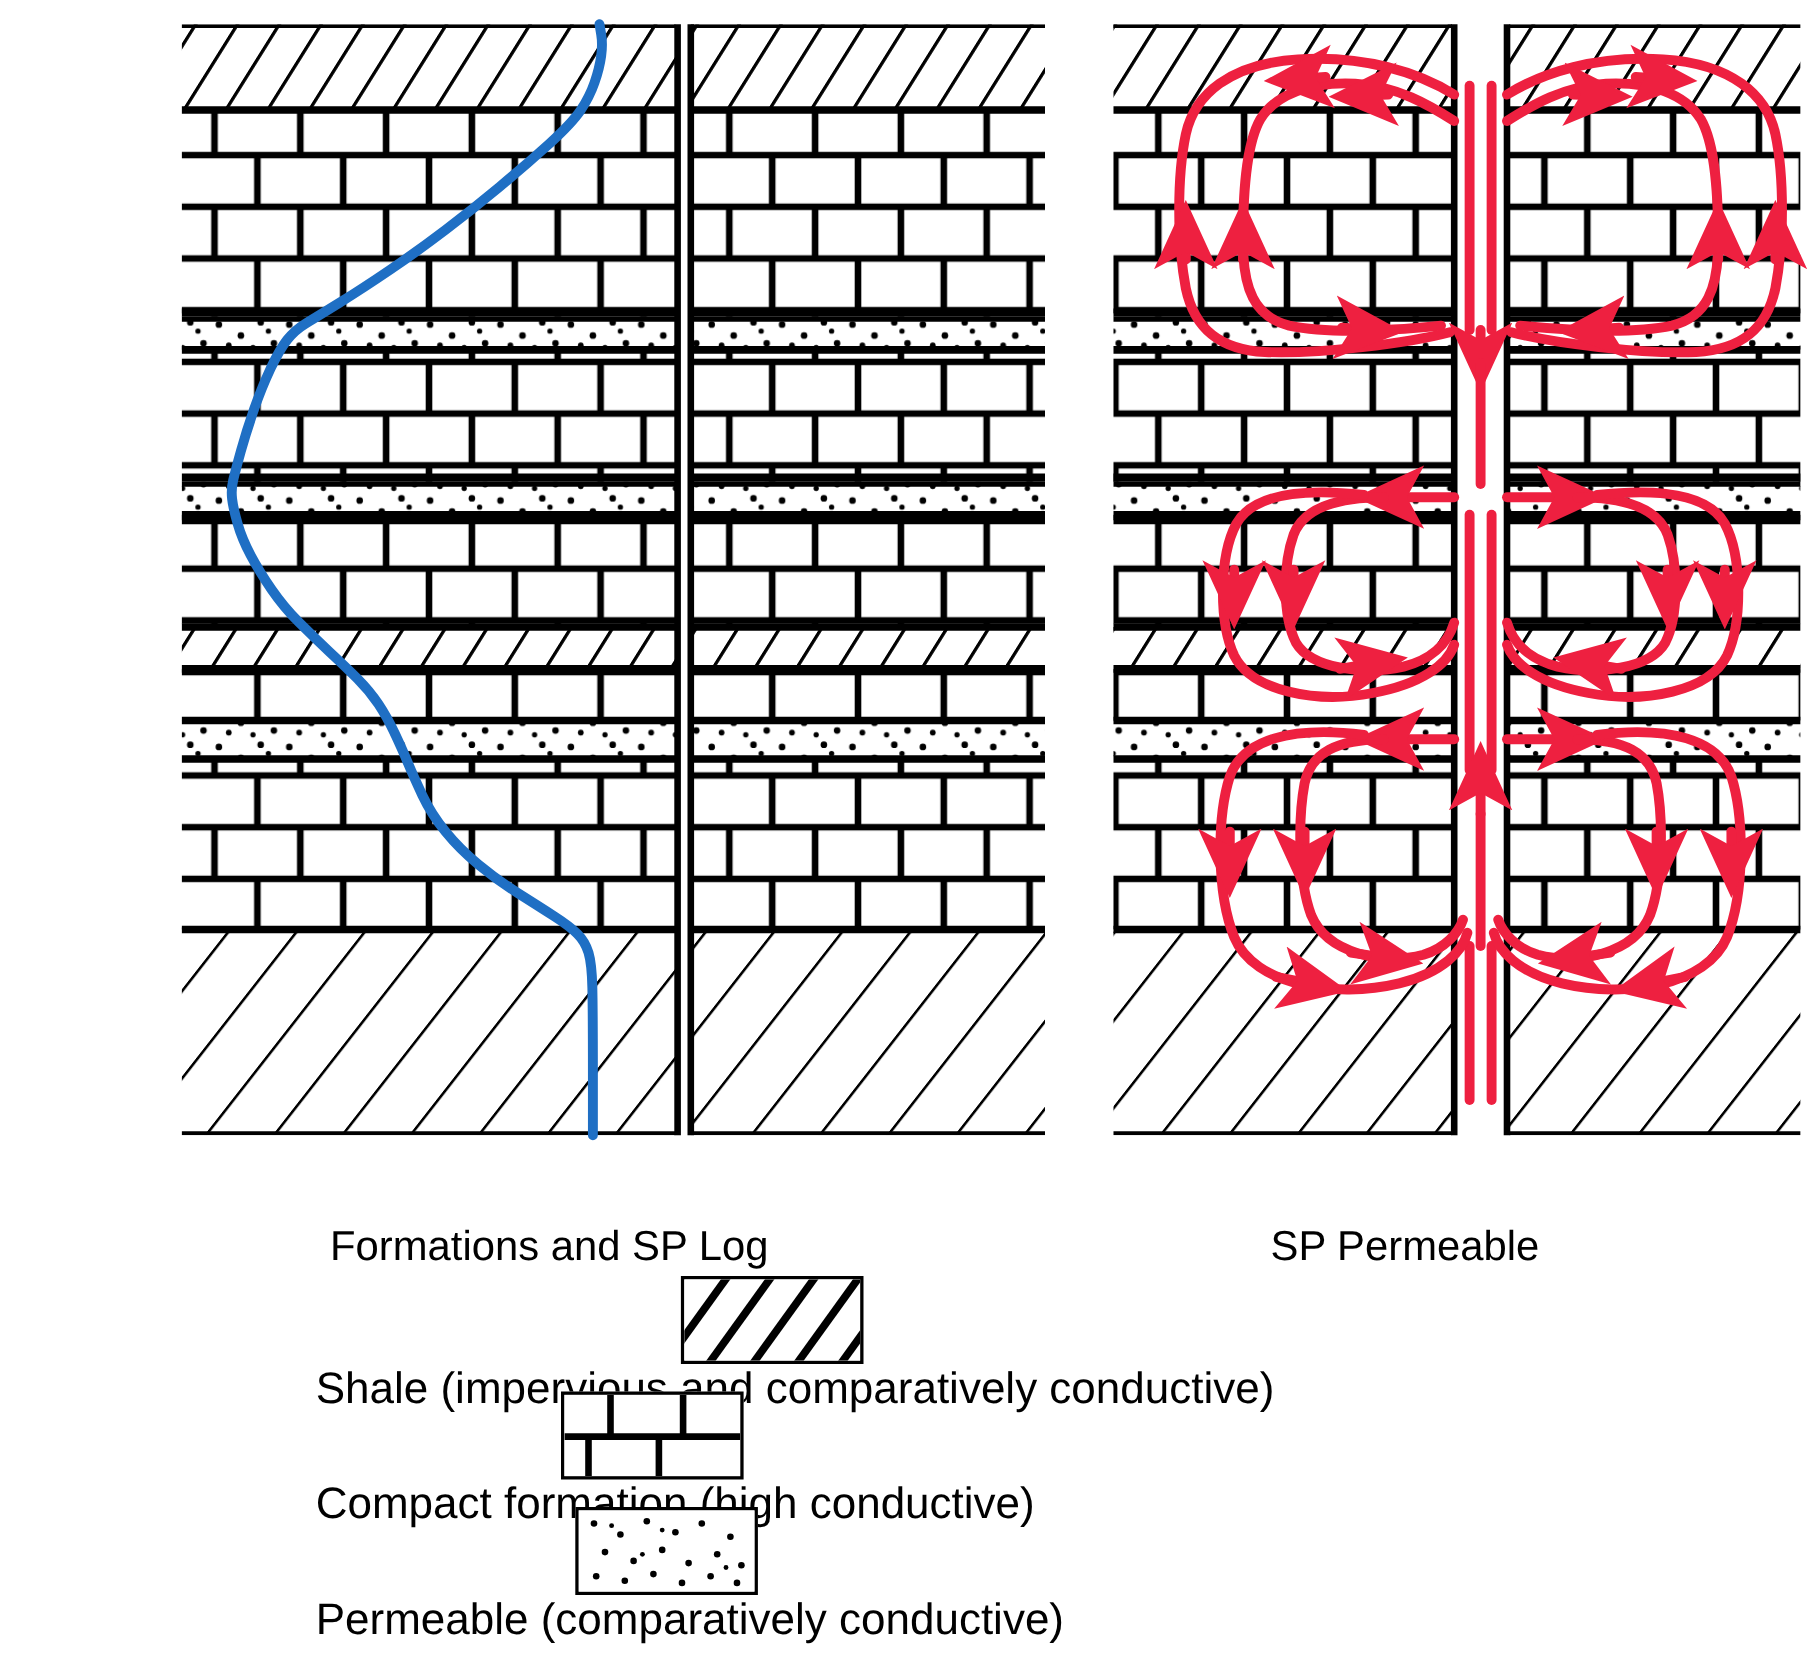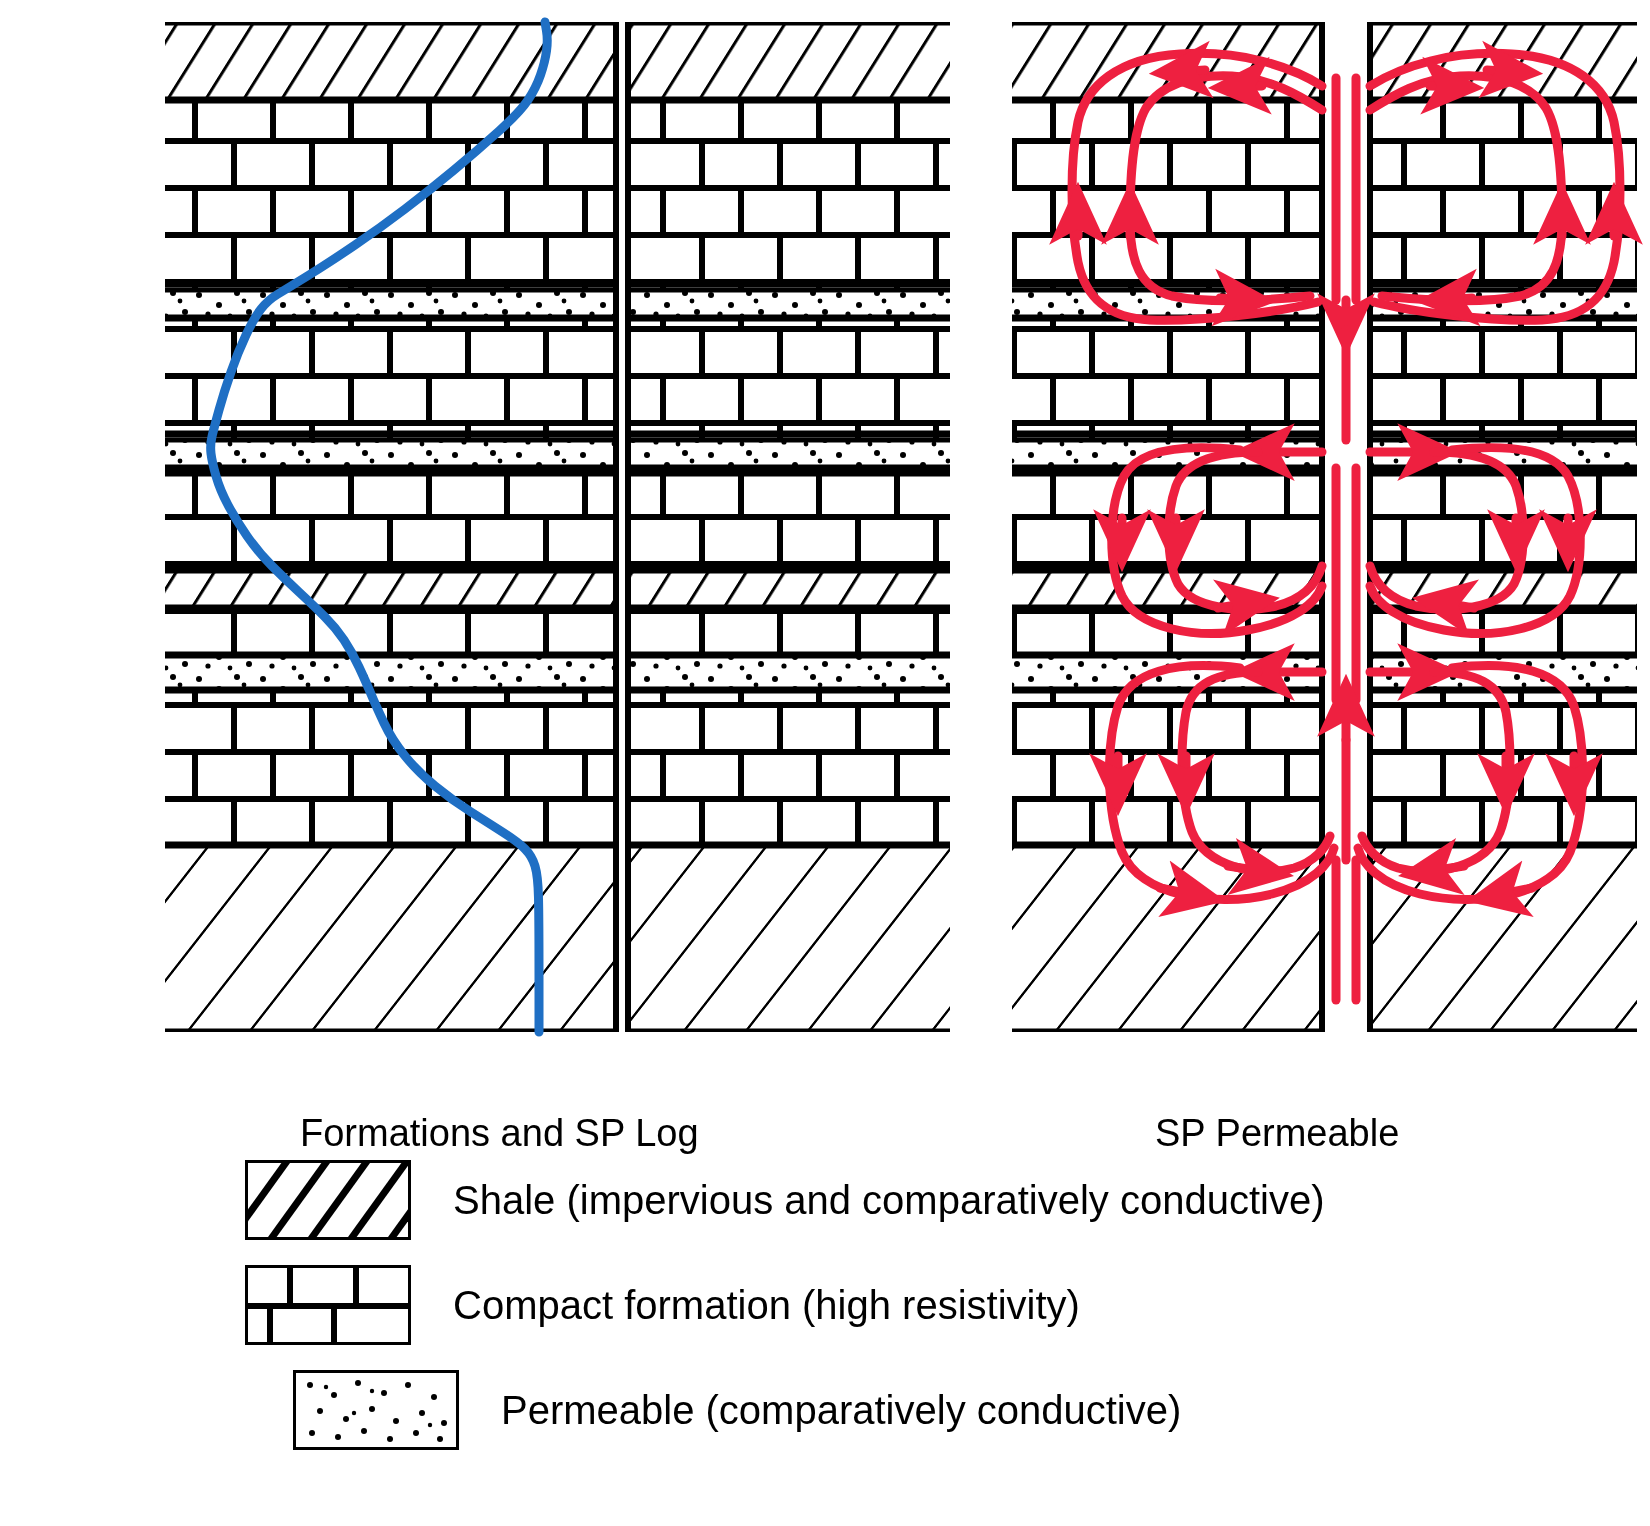--- a/index.html
+++ b/index.html
@@ -5,21 +5,21 @@
   html,body{margin:0;padding:0;background:#fff;}
   body{width:1650px;height:1526px;position:relative;
        font-family:"Liberation Sans", sans-serif;color:#000;overflow:hidden;}
   .stage{position:absolute;left:0;top:0;width:1650px;height:1526px;}
   .labels{position:absolute;left:0;top:0;width:150px;height:1090px;}
   .lbl{position:absolute;font-size:44px;font-weight:400;letter-spacing:0px;
        white-space:nowrap;line-height:1;}
   .lbl sub{font-size:27px;vertical-align:baseline;position:relative;top:6px;
            font-weight:700;}
   .panel-title{position:absolute;font-size:38px;white-space:nowrap;}
-  .leg-row{position:absolute;display:flex;align-items:center;}
+  .leg-row{position:absolute;display:flex;align-items:center;flex-direction:column;}
   .leg-swatch{width:160px;height:74px;border:3px solid #000;background:#fff;
               position:relative;overflow:hidden;flex:0 0 auto;}
   .leg-text{font-size:40px;margin-left:42px;white-space:nowrap;}
   svg{display:block;}
 </style>
 </head>
 <body>
 
 <div class="stage">
 
@@ -255,24 +255,24 @@
           <rect width="160" height="74" fill="#fff"></rect>
           <g stroke="#000" stroke-width="6" fill="none">
             <line x1="0" y1="38" x2="160" y2="38"></line>
             <line x1="42" y1="0" x2="42" y2="38"></line>
             <line x1="108" y1="0" x2="108" y2="38"></line>
             <line x1="22" y1="38" x2="22" y2="74"></line>
             <line x1="86" y1="38" x2="86" y2="74"></line>
           </g>
         </svg>
       </div>
-      <div class="leg-text">Compact formation (high resistivity)</div>
+      <div class="leg-text">Compact formation (high conductive)</div>
     </div>
 
-    <div class="leg-row" style="left:245px;top:1370px;margin-left:48px;">
+    <div class="leg-row" style="left:245px;top:1370px;">
       <div class="leg-swatch">
         <svg width="160" height="74" viewBox="0 0 160 74">
           <rect width="160" height="74" fill="#fff"></rect>
           <g fill="#000">
             <circle cx="14" cy="12" r="3"></circle>
               <circle cx="38" cy="22" r="3"></circle>
             <circle cx="62" cy="10" r="3"></circle>
               <circle cx="88" cy="20" r="3"></circle>
             <circle cx="112" cy="12" r="3"></circle>
               <circle cx="138" cy="24" r="3"></circle>

